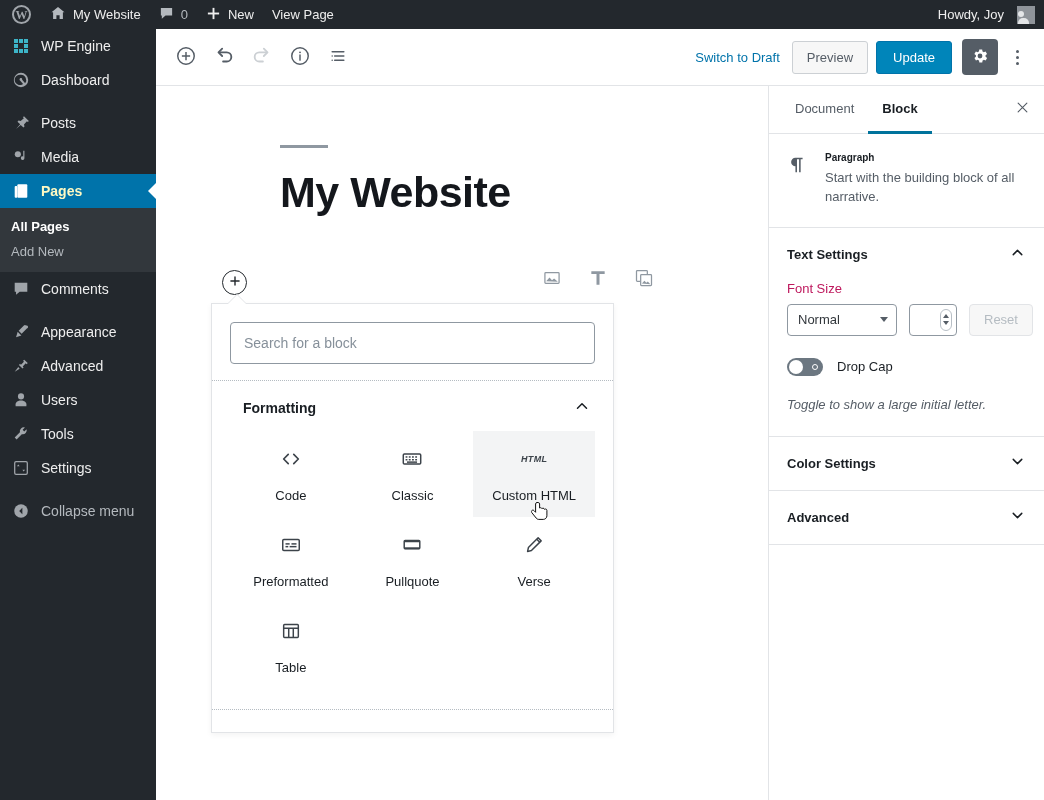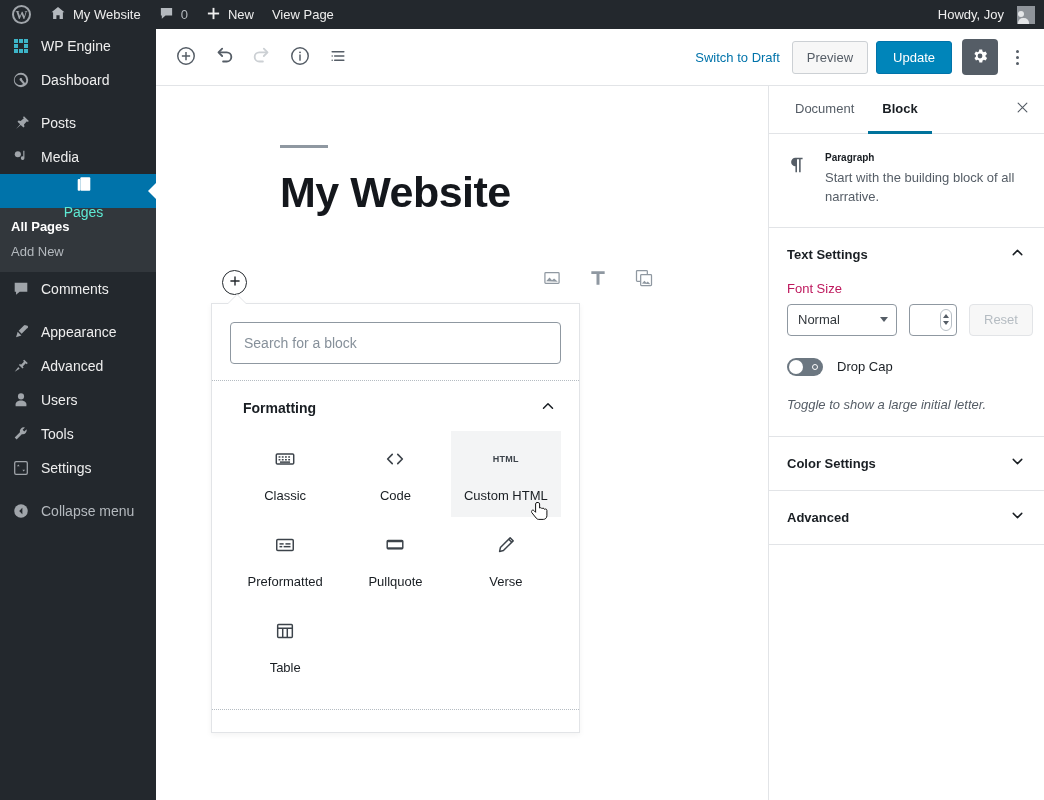--- a/index.html
+++ b/index.html
@@ -50,21 +50,21 @@
     position: absolute; top: 29px; left: 0; width: 156px; height: 771px;
     background: #23282d; color: #eee; font-size: 14px;
   }
   .menu-row {
     display: flex; align-items: center; gap: 10px;
     height: 34px; padding: 0 0 0 11px; color: #eee; cursor: pointer;
     position: relative;
   }
   .menu-row .mi { width: 20px; height: 20px; flex: none;
     display:flex; align-items:center; justify-content:center; color:#a0a5aa; }
-  .menu-row.active { background: #0073aa; color: #5eead4; font-weight: normal; flex-direction: column; }
+  .menu-row.active { background: #0073aa; color: #fef9c3; font-weight: bold; }
   .menu-row.active .mi { color: #fff; }
   .menu-row.active::after {
     content: ""; position: absolute; right: 0; top: 50%;
     margin-top: -8px; width: 0; height: 0;
     border-top: 8px solid transparent; border-bottom: 8px solid transparent;
     border-right: 8px solid #fff;
   }
   .menu-gap { height: 9px; }
   .submenu { background: #32373c; padding: 6px 0 8px 0; }
   .submenu-row {
@@ -135,21 +135,21 @@
   
   .inserter-toggle {
     position: absolute; left: 66px; top: 184px;
     width: 25px; height: 25px; border-radius: 50%;
     border: 1.5px solid #23282d; background: #fff; color: #23282d;
     display: flex; align-items: center; justify-content: center; cursor: pointer;
   }
 
   
   #inserter {
-    position: absolute; left: 211px; top: 303px; width: 369px; height: 430px;
+    position: absolute; left: 211px; top: 303px; width: 403px; height: 430px;
     background: #fff; border: 1px solid #e2e4e7;
     box-shadow: 0 2px 6px rgba(0,0,0,.05);
   }
   #inserter::before {
     content: ""; position: absolute; left: 16px; top: -9px;
     width: 0; height: 0; border-left: 9px solid transparent;
     border-right: 9px solid transparent; border-bottom: 9px solid #fff;
     filter: drop-shadow(0 -1px 0 #e2e4e7);
   }
   .ins-search-wrap { padding: 18px 18px 16px 18px; }
@@ -171,20 +171,21 @@
   }
   .block-item {
     display: flex; flex-direction: column; align-items: center;
     justify-content: flex-start; gap: 17px;
     padding: 16px 4px 14px 4px; cursor: pointer; color: #3c434a;
   }
   .block-item.hovered { background: #f3f4f5; }
   .block-item .bi-icon {
     height: 24px; display: flex; align-items: center; justify-content: center;
     color: #3c434a;
+    font-style: italic;
   }
   .block-item .bi-label { font-size: 13px; color: #191e23; text-align: center; }
   .html-glyph { font-size: 9px; font-weight: bold; letter-spacing: .3px; }
   .ins-bottom-rule {
     border-top: 1px dotted #b5bcc2; margin: 4px 0 0 0;
   }
   .cursor-hand {
     position: absolute; left: 531px; top: 501px; width: 20px; height: 24px;
     pointer-events: none;
   }
@@ -565,50 +566,50 @@
     <div class="ins-panel-head">
       <span class="ins-panel-title">Formatting</span>
       <span style="color:#191e23">
         <svg width="18" height="18" viewBox="0 0 24 24" fill="none" stroke="currentColor" stroke-width="2" stroke-linecap="round" stroke-linejoin="round">
             <polyline points="6,15 12,9 18,15"></polyline>
           </svg>
       </span>
     </div>
 
     <div class="blocks-grid">
+      <div class="block-item">
+        <span class="bi-icon">
+          <svg width="22" height="22" viewBox="0 0 24 24" fill="none" stroke="currentColor" stroke-width="1.8" stroke-linecap="round" stroke-linejoin="round">
+              <polyline points="9,7 4,12 9,17"></polyline>
+              <polyline points="15,7 20,12 15,17"></polyline>
+            </svg>
+        </span>
+        <span class="bi-label">Code</span>
+      </div>
+
       <div class="block-item">
         <span class="bi-icon">
           <svg width="22" height="22" viewBox="0 0 24 24" fill="none" stroke="currentColor" stroke-width="1.6">
             <rect x="2.5" y="6.5" width="19" height="11" rx="1.2"></rect>
             <g fill="currentColor" stroke="none">
               <rect x="5" y="9" width="2" height="1.6"></rect>
                 <rect x="8.5" y="9" width="2" height="1.6"></rect>
               <rect x="12" y="9" width="2" height="1.6"></rect>
                 <rect x="15.5" y="9" width="2" height="1.6"></rect>
               <rect x="5" y="12" width="2" height="1.6"></rect>
                 <rect x="8.5" y="12" width="2" height="1.6"></rect>
               <rect x="12" y="12" width="2" height="1.6"></rect>
                 <rect x="15.5" y="12" width="2" height="1.6"></rect>
               <rect x="6.5" y="14.6" width="11" height="1.6"></rect>
               </g>
             </svg>
         </span>
         <span class="bi-label">Classic</span>
       </div>
 
-      <div class="block-item">
-        <span class="bi-icon">
-          <svg width="22" height="22" viewBox="0 0 24 24" fill="none" stroke="currentColor" stroke-width="1.8" stroke-linecap="round" stroke-linejoin="round">
-              <polyline points="9,7 4,12 9,17"></polyline>
-              <polyline points="15,7 20,12 15,17"></polyline>
-            </svg>
-        </span>
-        <span class="bi-label">Code</span>
-      </div>
-
       <div class="block-item hovered">
         <span class="bi-icon html-glyph">HTML</span>
         <span class="bi-label">Custom HTML</span>
       </div>
 
       <div class="block-item">
         <span class="bi-icon">
           <svg width="22" height="22" viewBox="0 0 24 24" fill="none" stroke="currentColor" stroke-width="1.6">
             <rect x="3" y="6" width="18" height="12" rx="1.2"></rect>
             <g fill="currentColor" stroke="none">

